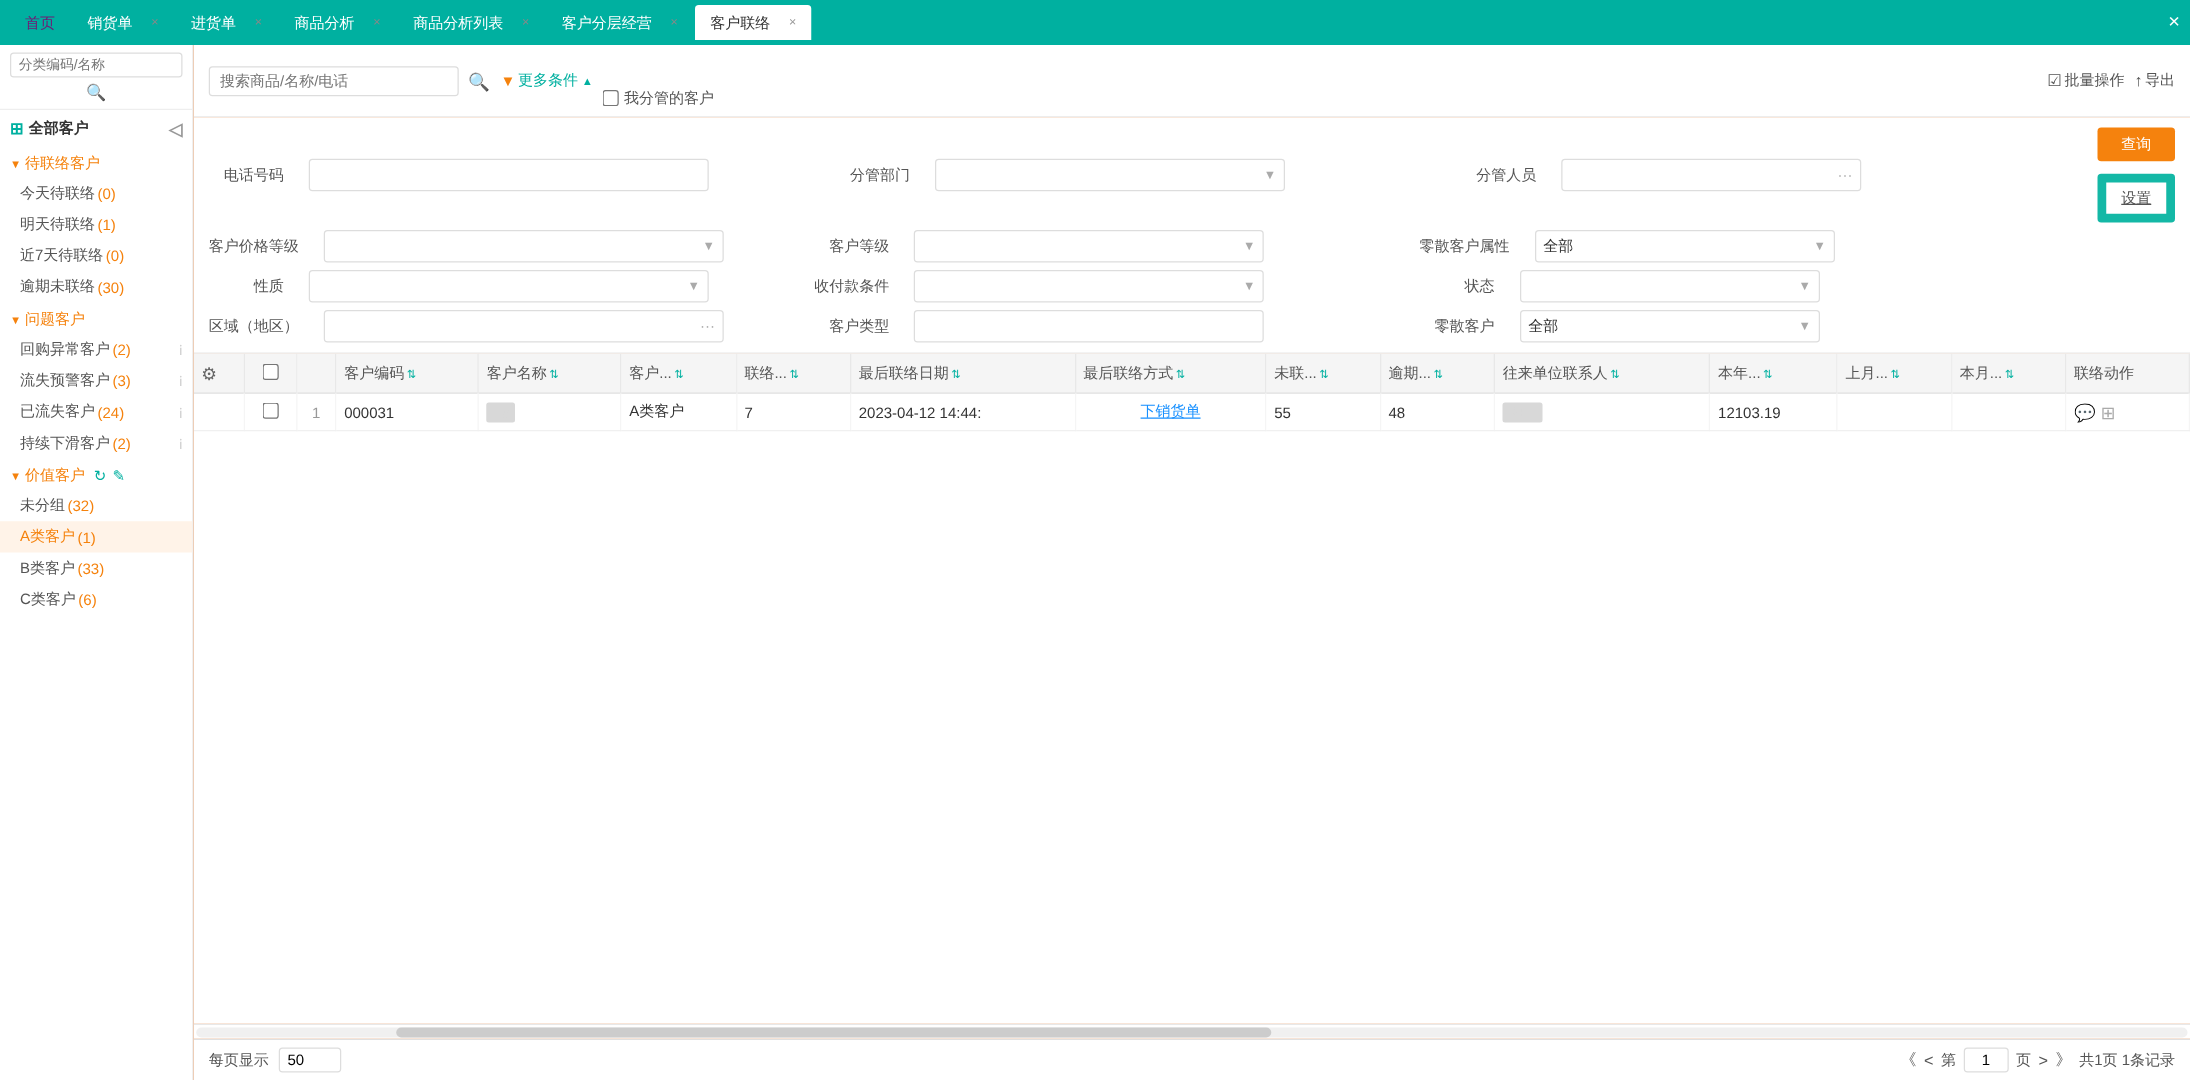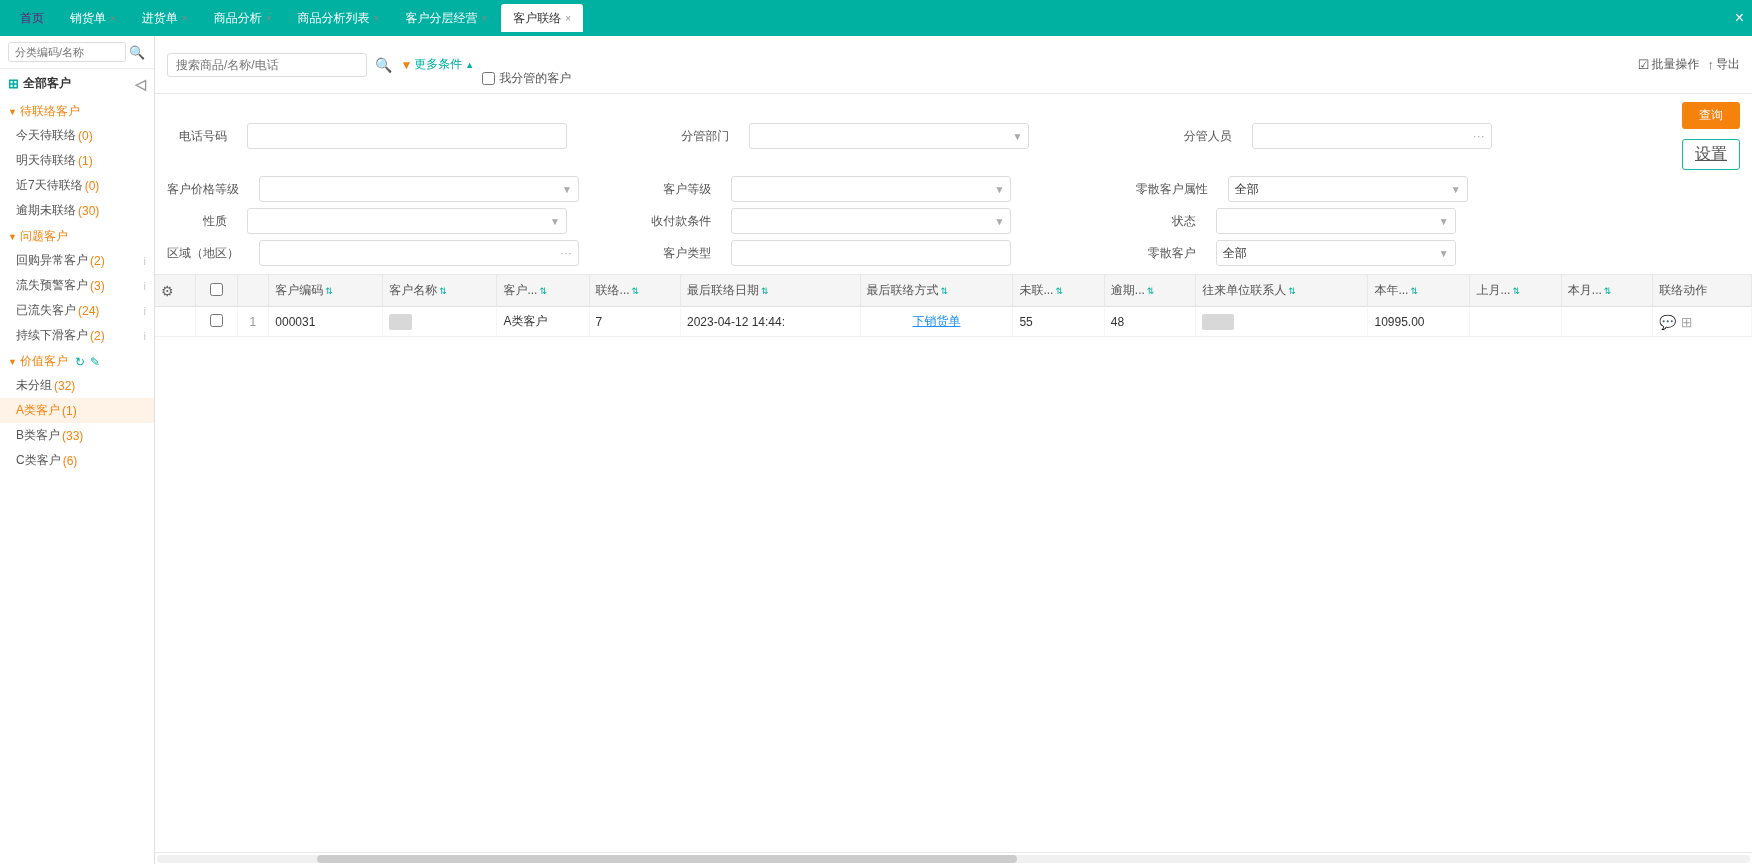--- a/index.html
+++ b/index.html
@@ -15,21 +15,21 @@
       gap: 2px;
     }
     .nav-tab {
       padding: 4px 12px;
       color: #fff;
       cursor: pointer;
       border-radius: 3px 3px 0 0;
       font-size: 12px;
       display: flex;
       align-items: center;
-      gap: 4px;
+      gap: 15px;
       height: 28px;
     }
     .nav-tab.active { background: #fff; color: #333; }
     .nav-tab .close-x { font-size: 10px; color: #888; cursor: pointer; }
     .nav-tab.active .close-x { color: #999; }
     .nav-home { padding: 4px 12px; color: #701a75; cursor: pointer; font-size: 12px; height: 28px; display: flex; align-items: center; }
     .top-close { margin-left: auto; color: #fff; cursor: pointer; font-size: 16px; }
 
     
     .main-layout {
@@ -46,20 +46,21 @@
       flex-direction: column;
       overflow-y: auto;
       flex-shrink: 0;
     }
     .sidebar-search {
       padding: 6px 8px;
       border-bottom: 1px solid #eee;
       display: flex;
       align-items: center;
       gap: 4px;
+      flex-direction: column;
     }
     .sidebar-search input {
       border: 1px solid #ddd;
       border-radius: 3px;
       padding: 3px 6px;
       font-size: 11px;
       width: 100%;
       outline: none;
       color: #999;
     }
@@ -211,24 +212,24 @@
       color: #fff;
       border: none;
       border-radius: 3px;
       padding: 5px 16px;
       font-size: 12px;
       cursor: pointer;
     }
     .btn-setting {
       background: #fff;
       color: #555;
-      border: 1px solid #14b8a6;
+      border: 7px solid #14b8a6;
       border-radius: 3px;
       padding: 4px 12px;
-      font-size: 16px;
+      font-size: 12px;
       cursor: pointer;
       text-decoration: underline;
     }
     .filter-actions {
       display: flex;
       flex-direction: column;
       gap: 10px;
       margin-left: 8px;
     }
 
@@ -607,34 +608,48 @@
             </td>
             <td>A类客户</td>
             <td>7</td>
             <td>2023-04-12 14:44:</td>
             <td class="link-cell">下销货单</td>
             <td>55</td>
             <td>48</td>
             <td>
               <span style="background:#d8d8d8; color:#d8d8d8; border-radius:2px; padding:1px 4px;">RE .</span>
             </td>
-            <td>10995.00</td>
+            <td>12103.19</td>
             <td></td>
             <td></td>
             <td>
               <div class="col-actions">
                 <span class="action-icon" title="联络">💬</span>
                 <span class="action-icon" title="二维码">⊞</span>
               </div>
             </td>
           </tr>
         </tbody>
       </table>
     </div>
 
     <div class="scrollbar-container">
       <div class="scrollbar-track">
         <div class="scrollbar-thumb"></div>
       </div>
     </div>
 
+    <div class="table-footer">
+      <span class="footer-page-size-label">每页显示</span>
+      <input type="text" class="footer-page-size" value="50" style="">
+      <div class="footer-right">
+        <button class="footer-nav-btn">《</button>
+        <button class="footer-nav-btn">&lt;</button>
+        <span>第</span>
+        <input type="text" class="footer-page-input" value="1" style="">
+        <span>页</span>
+        <button class="footer-nav-btn">&gt;</button>
+        <button class="footer-nav-btn">》</button>
+        <span>共1页 1条记录</span>
+      </div>
+    </div>
   </div>
 </div>
 
 </body></html>

